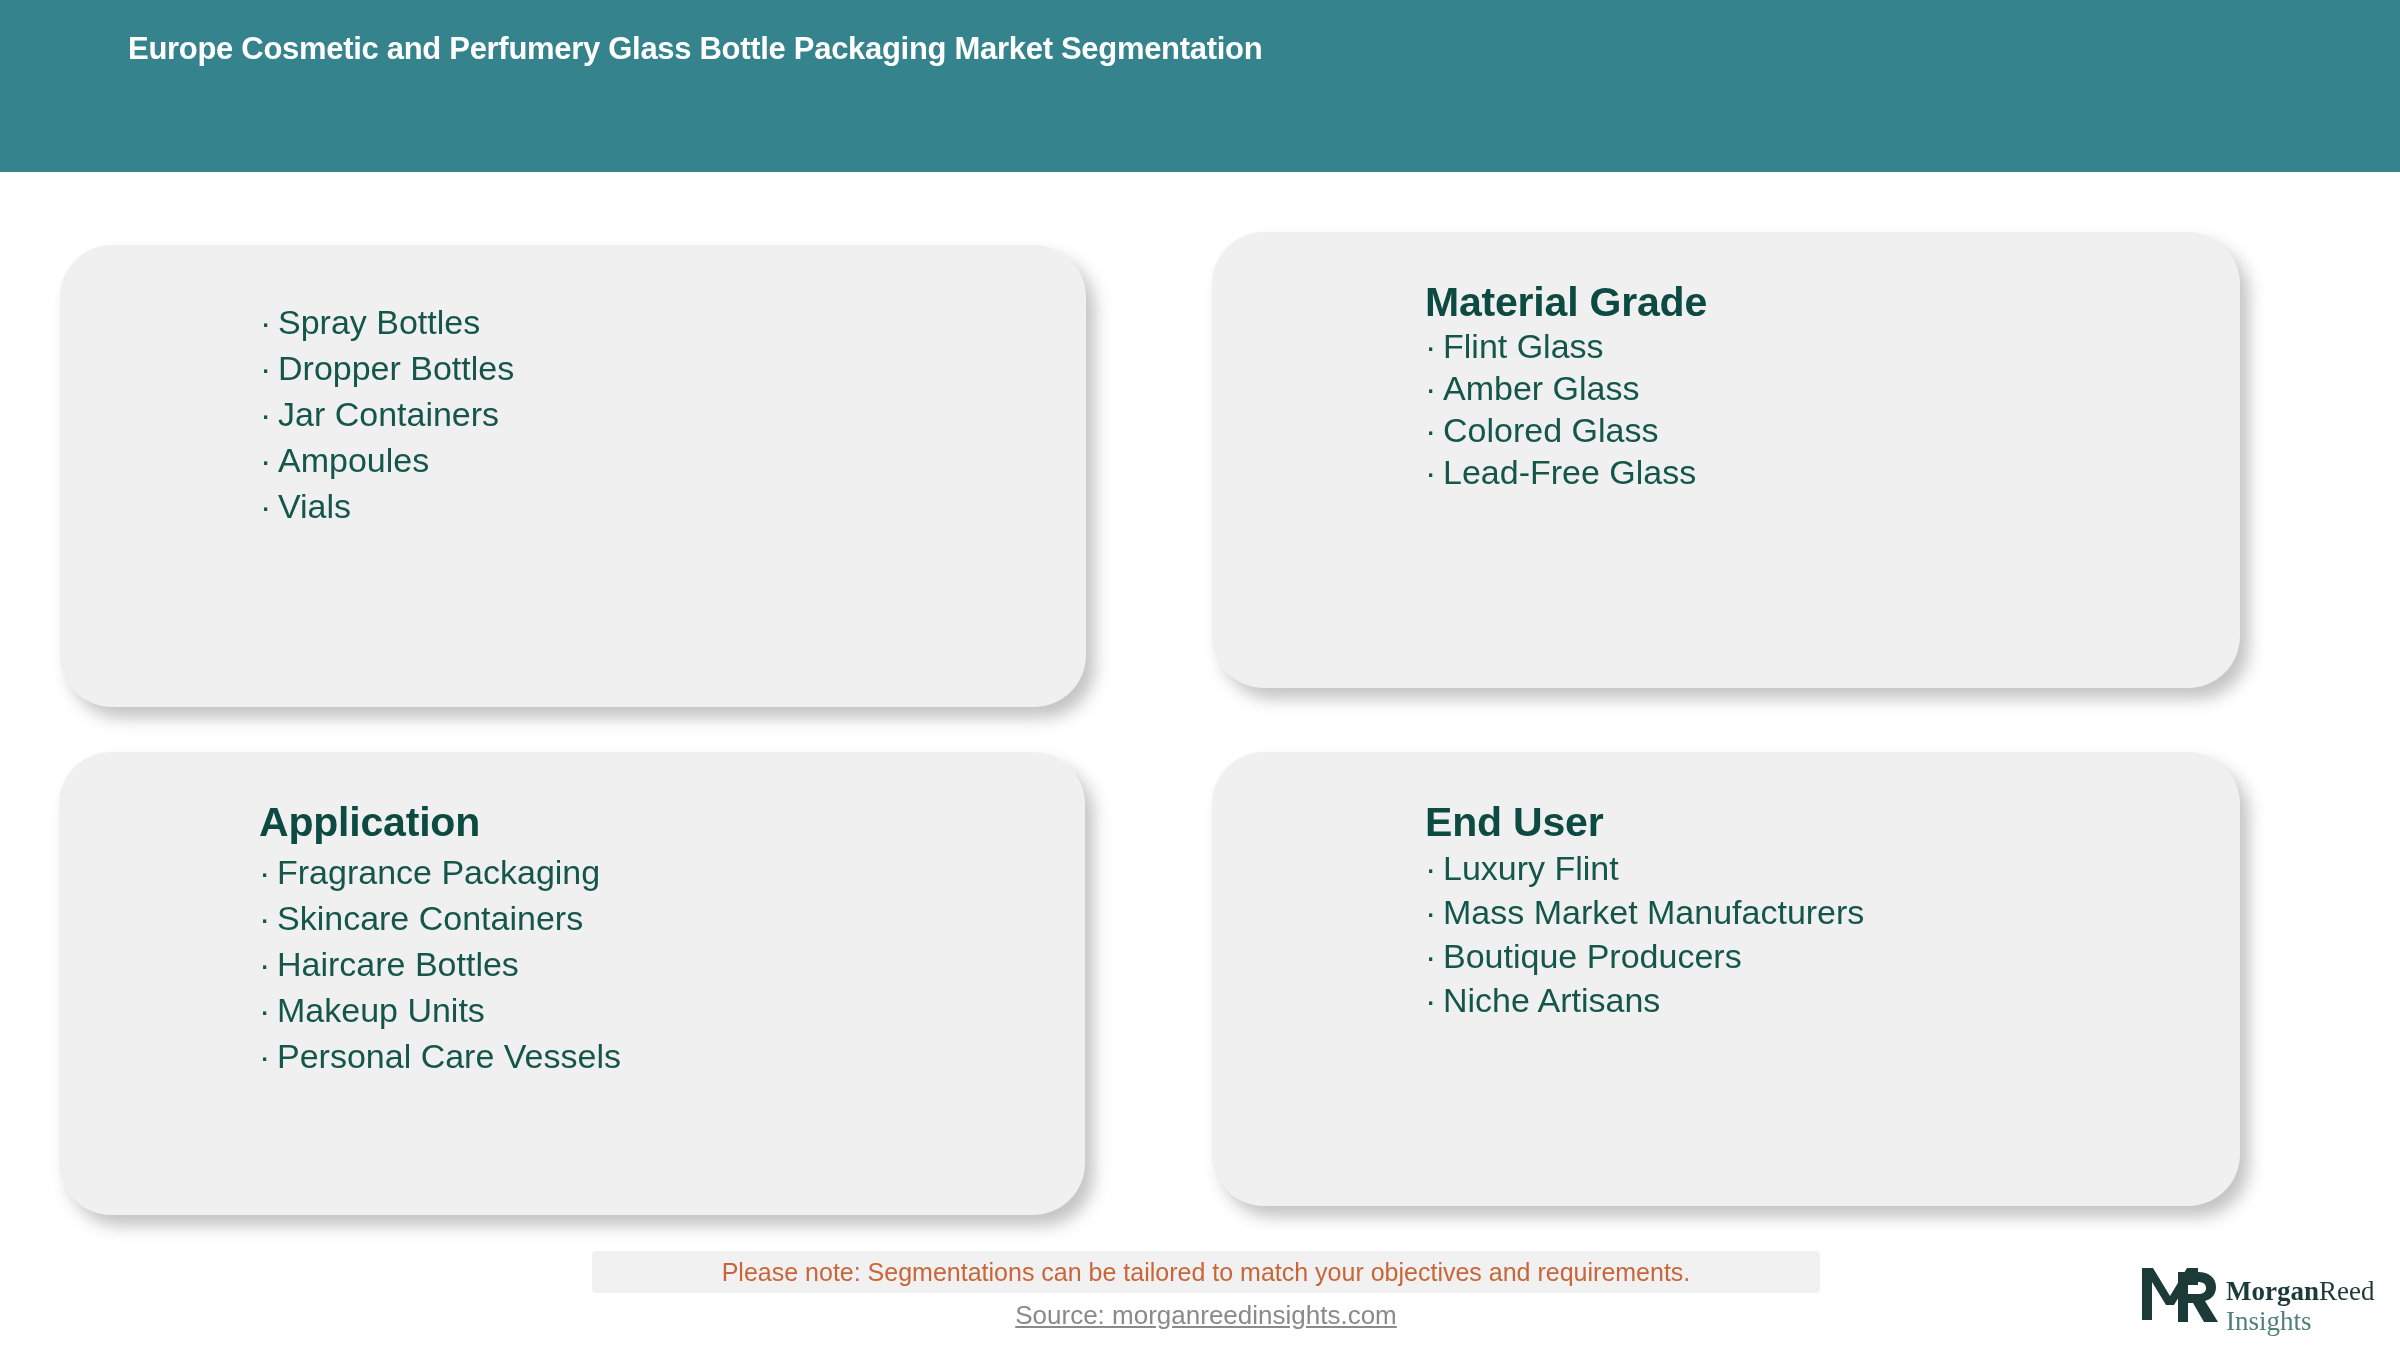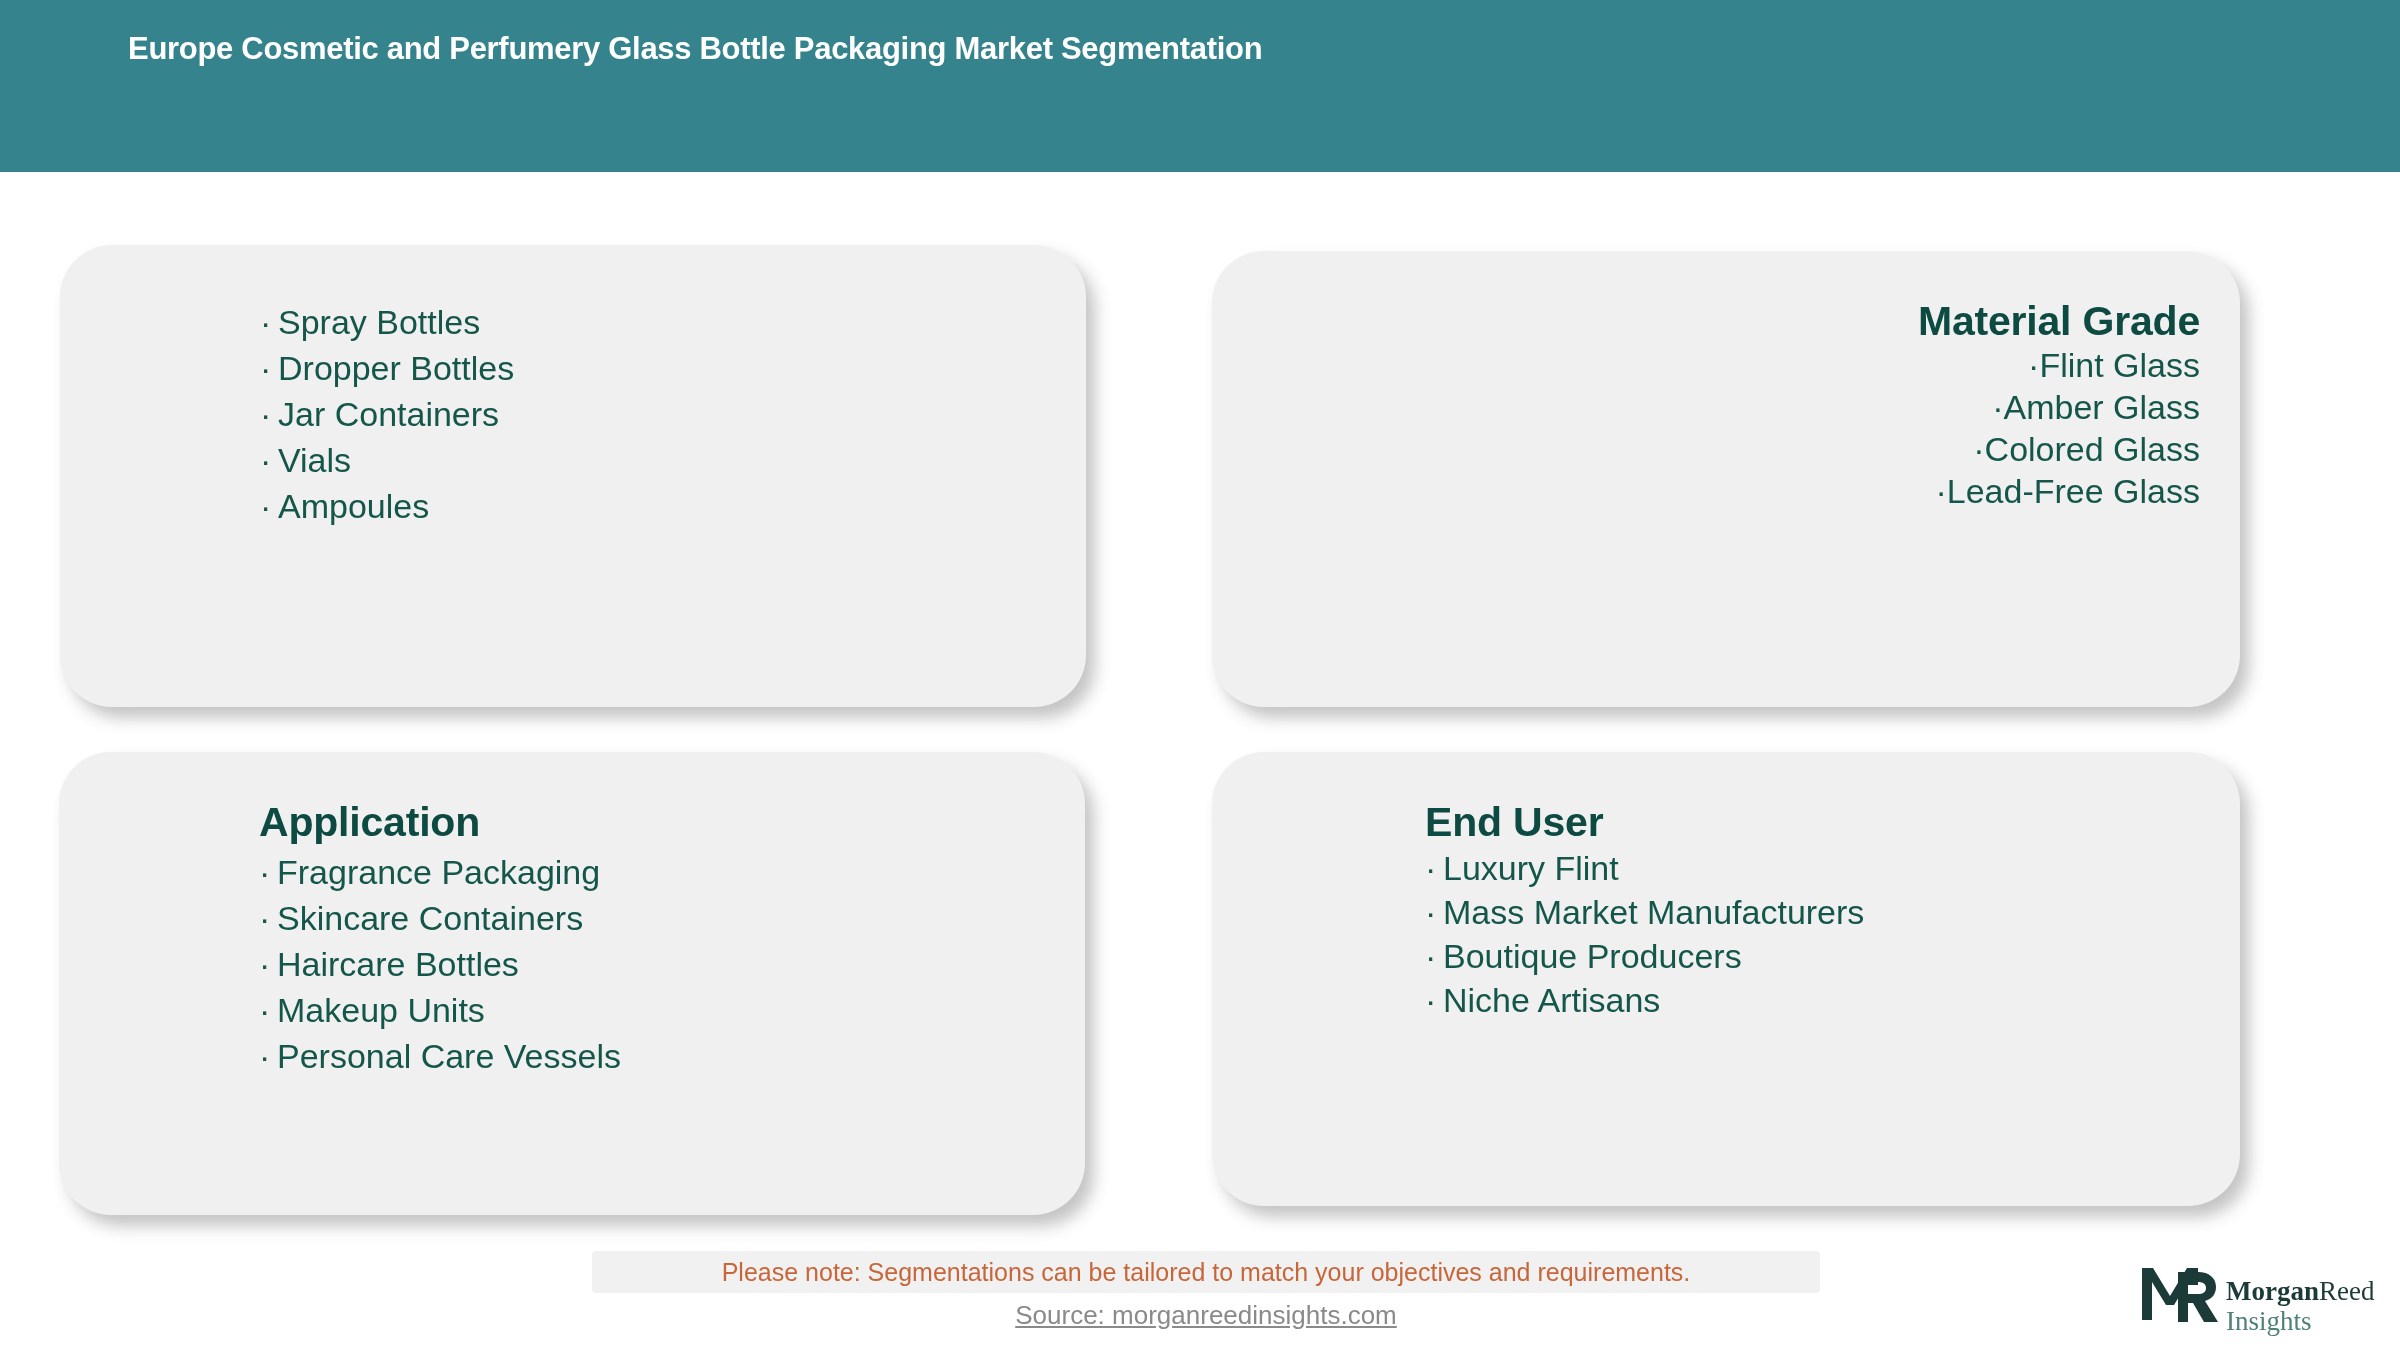--- a/index.html
+++ b/index.html
@@ -40,21 +40,21 @@
   }
 
   
   .card {
     position: absolute;
     background: #f0f0f0;
     border-radius: 52px;
     box-shadow: 9px 11px 16px rgba(60,60,60,0.30);
   }
   .card-1 { left: 60px;   top: 245px;  width: 1026px; height: 462px; }
-  .card-2 { left: 1212px; top: 251px;  width: 1028px; height: 456px; text-align: right; }
+  .card-2 { left: 1212px; top: 232px;  width: 1028px; height: 456px; }
   .card-3 { left: 59px;   top: 752px;  width: 1026px; height: 463px; }
   .card-4 { left: 1212px; top: 752px;  width: 1028px; height: 454px; }
 
   .card-inner {
     position: absolute;
     left: 200px;
     top: 48px;
     right: 40px;
   }
   .card-2 .card-inner,
@@ -173,22 +173,22 @@
   <div class="header-band">
     <div class="header-title">Europe Cosmetic and Perfumery Glass Bottle Packaging Market Segmentation</div>
   </div>
 
   <div class="card card-1">
     <div class="card-inner">
       <ul class="card-list">
         <li><span class="bullet">·</span><span>Spray Bottles</span></li>
         <li><span class="bullet">·</span><span>Dropper Bottles</span></li>
         <li><span class="bullet">·</span><span>Jar Containers</span></li>
+        <li><span class="bullet">·</span><span>Ampoules</span></li>
         <li><span class="bullet">·</span><span>Vials</span></li>
-        <li><span class="bullet">·</span><span>Ampoules</span></li>
       </ul>
     </div>
   </div>
 
   <div class="card card-2">
     <div class="card-inner">
       <div class="card-title">Material Grade</div>
       <ul class="card-list">
         <li><span class="bullet">·</span><span>Flint Glass</span></li>
         <li><span class="bullet">·</span><span>Amber Glass</span></li>

